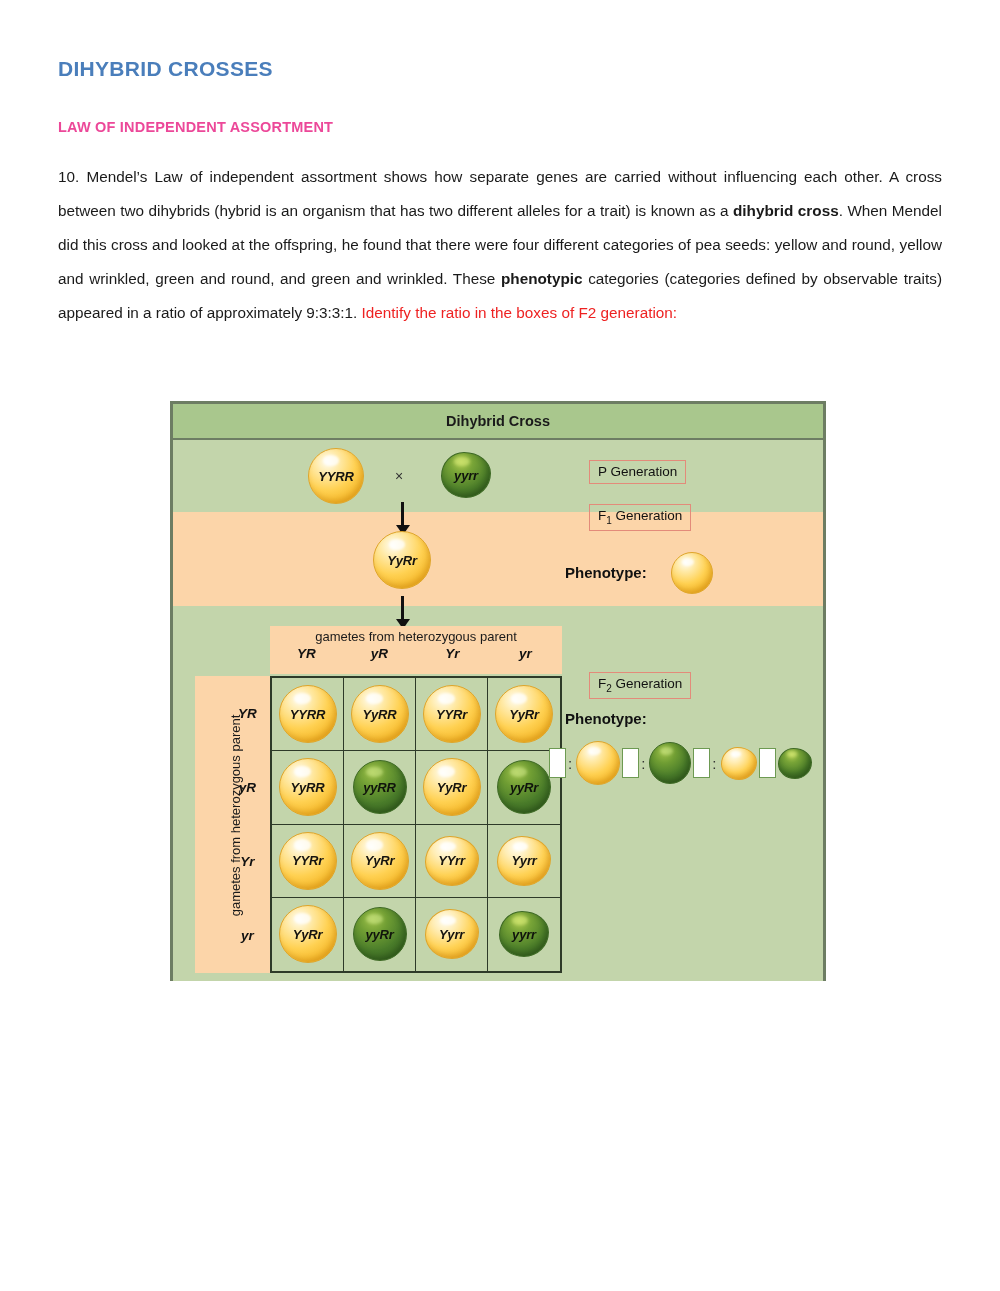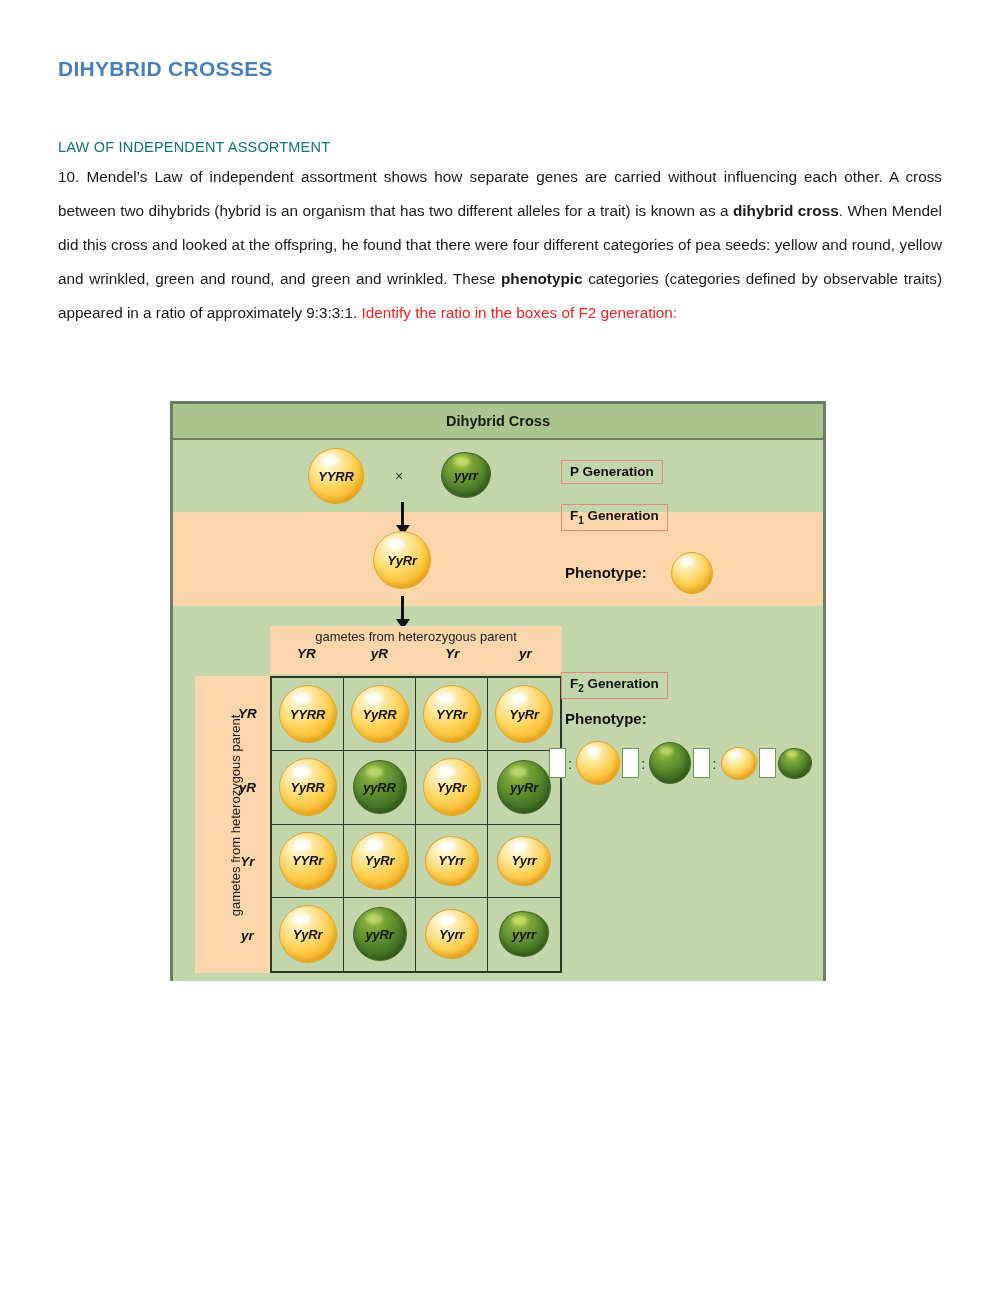--- a/index.html
+++ b/index.html
@@ -22,24 +22,23 @@
     left: 58px; top: 57px;
     font-size: 21px;
     font-weight: bold;
     color: #4a7ebb;
     letter-spacing: 0.3px;
   }
   .doc-subtitle {
     position: absolute;
     left: 58px; top: 119px;
     font-size: 14.5px;
-    font-weight: normal;
-    color: #0f766e;
+    font-weight: bold;
+    color: #ec4899;
     letter-spacing: 0.2px;
-    margin-top: 20px;
   }
   .para {
     position: absolute;
     left: 58px; top: 160px;
     width: 884px;
     font-size: 15.3px;
     line-height: 34px;
     text-align: justify;
     color: #1a1a1a;
   }
@@ -81,24 +80,25 @@
     width: 100%; height: 375px;
     background: #c3d5ab;
   }
 
   
   .gen-label {
     position: absolute;
     border: 1.6px solid #e38b7a;
     padding: 3px 8px 4px 8px;
     font-size: 13.5px;
-    font-weight: bold;
+    font-weight: normal;
     color: #111;
     background: transparent;
     white-space: nowrap;
+    margin-left: 28px;
   }
   .gen-label sub { font-size: 10px; }
   #gen-p  { left: 388px; top: 56px; }
   #gen-f1 { left: 388px; top: 100px; }
   #gen-f2 { left: 388px; top: 268px; }
 
   .phenotype-label {
     position: absolute;
     font-size: 15px; font-weight: bold; color: #111;
     white-space: nowrap;

